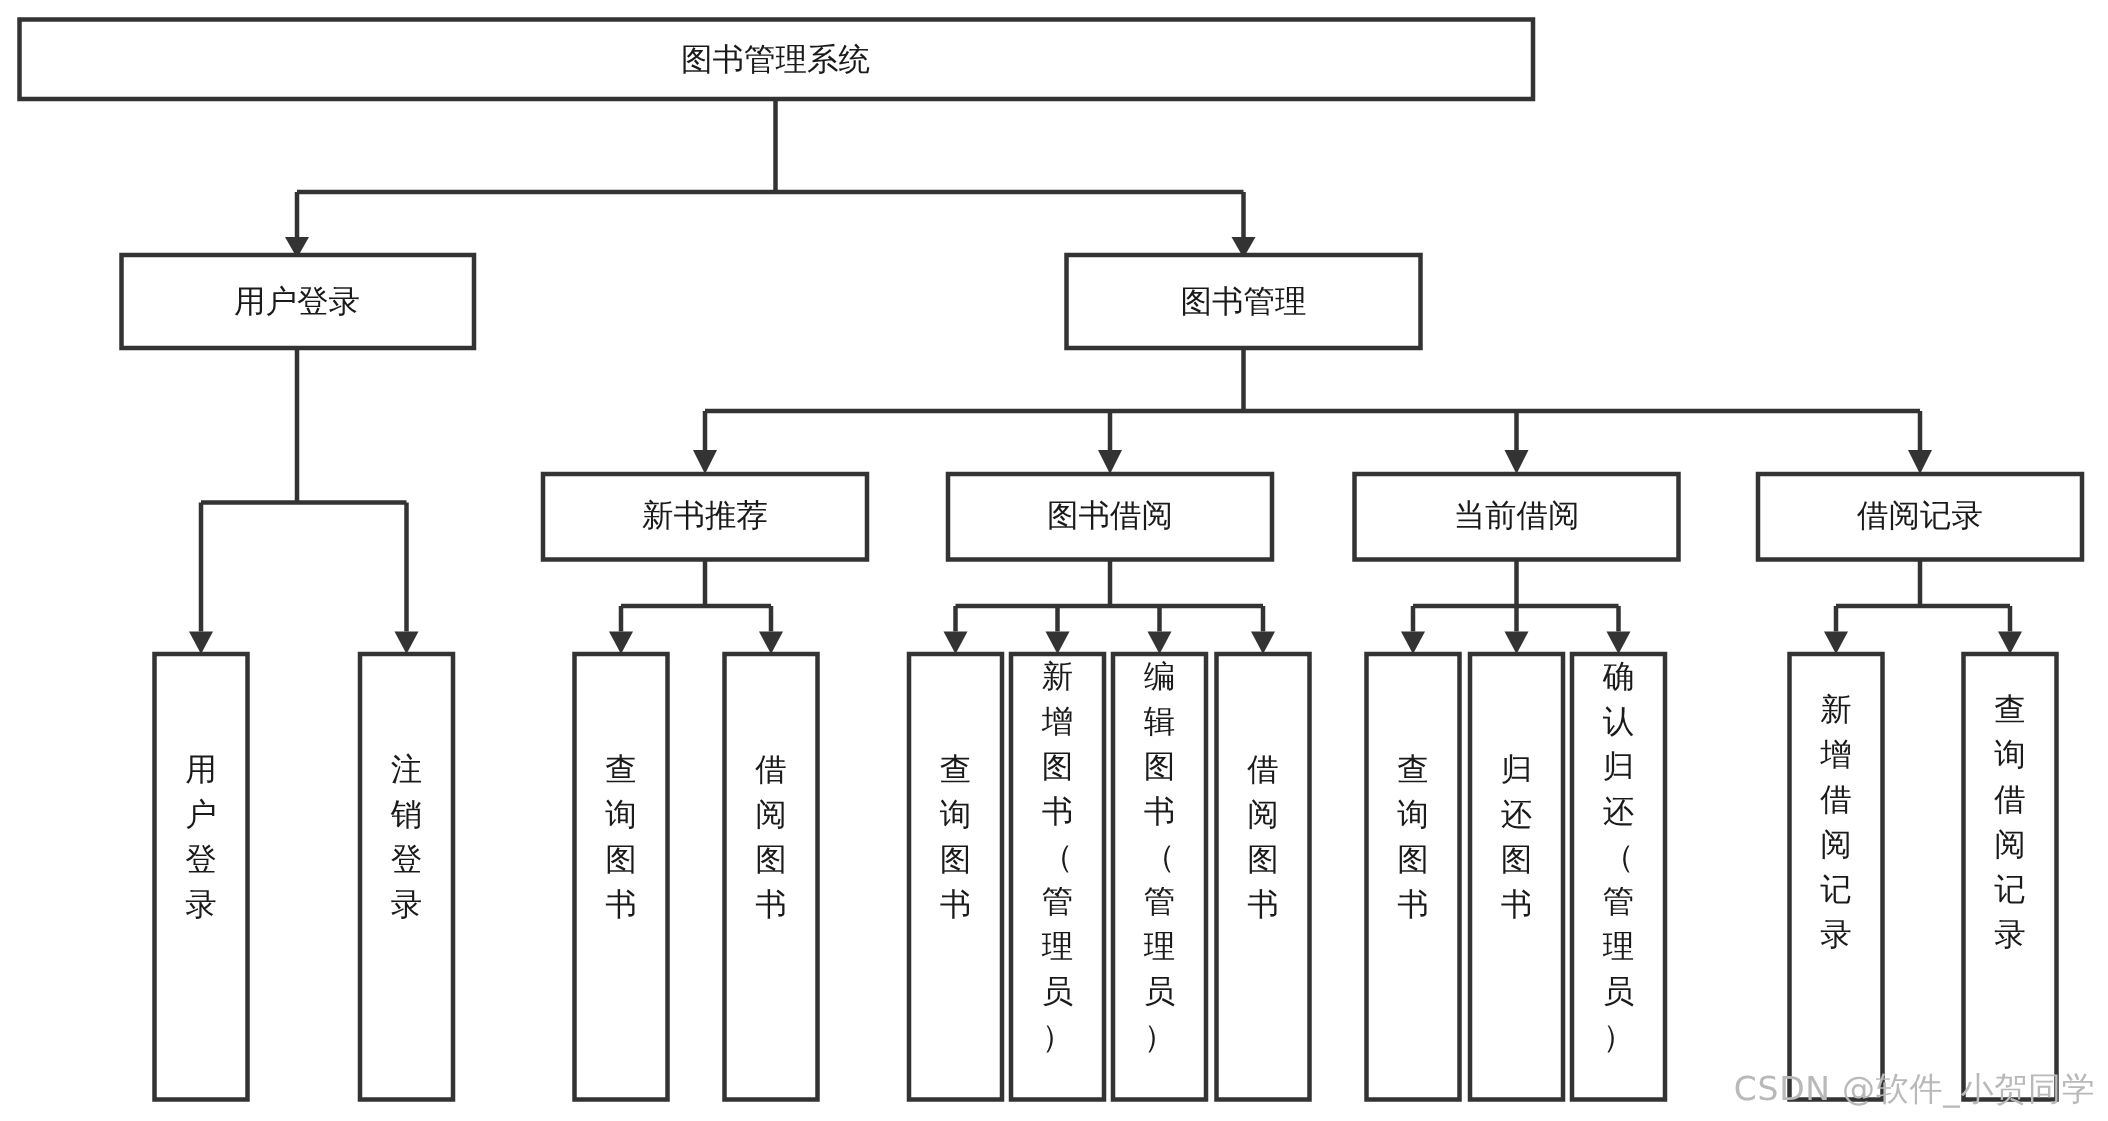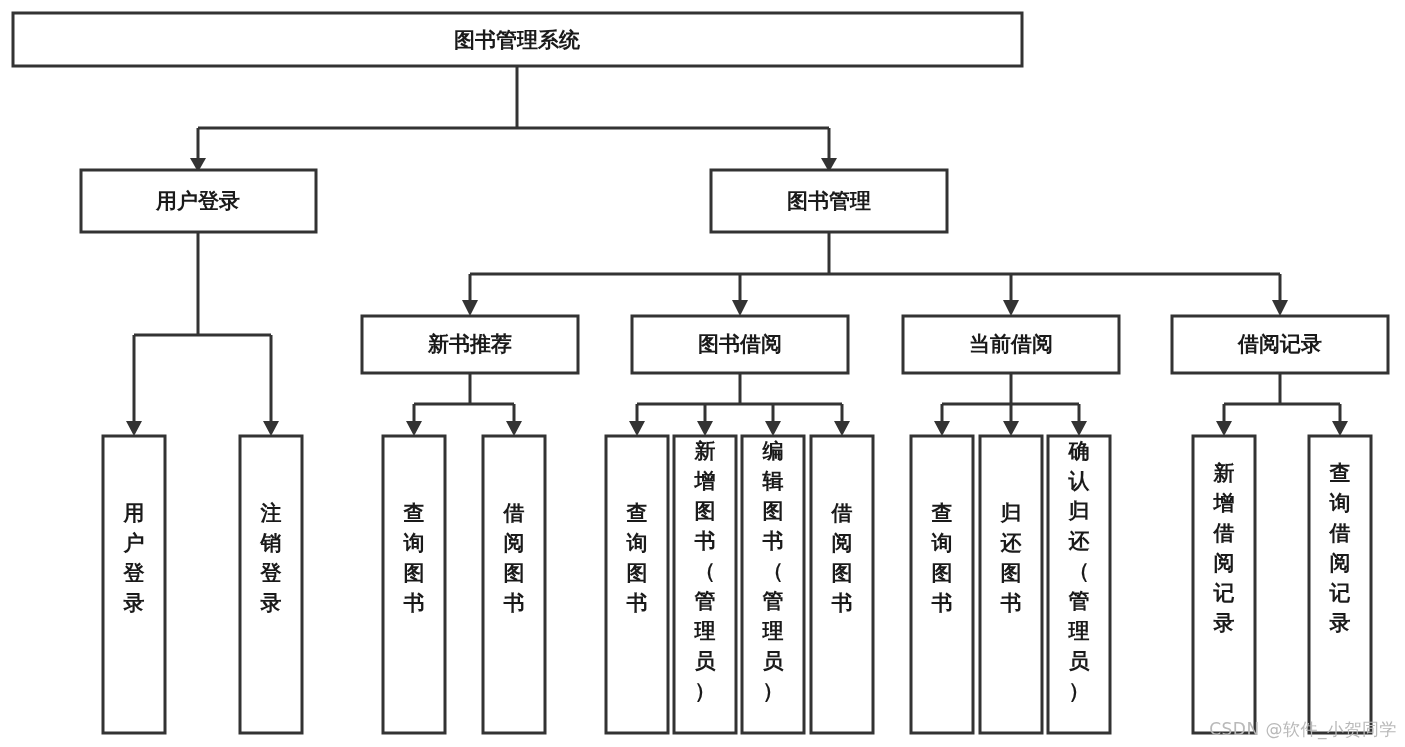--- a/index.html
+++ b/index.html
@@ -1,39 +1,39 @@
 <!DOCTYPE html>
 <html><head>
 <meta charset="utf-8">
 <style>
   html,body{margin:0;padding:0;background:#ffffff;}
   body{
     width:1405px;height:747px;
     font-family:"DejaVu Sans","Liberation Sans",sans-serif;
     overflow:hidden;position:relative;
   }
-  #chart-root{position:absolute;left:0;top:0;width:1405px;height:747px;font-weight:bold;}
+  #chart-root{position:absolute;left:0;top:0;width:1405px;height:747px;}
   svg{display:block;}
   .box-rect{fill:#ffffff;stroke:#333333;stroke-width:3;}
   .conn{stroke:#333333;stroke-width:3;fill:none;}
   .arrow-head{fill:#333333;}
   .node-label{
     font-family:"DejaVu Sans","Liberation Sans",sans-serif;
     font-size:21px;fill:#1a1a1a;
     text-anchor:middle;dominant-baseline:middle;
   }
   .leaf-label{
     font-family:"DejaVu Sans","Liberation Sans",sans-serif;
     font-size:21px;fill:#1a1a1a;
     text-anchor:middle;
   }
   .watermark{
     position:absolute;right:8px;bottom:6px;
     font-family:"DejaVu Sans","Liberation Sans",sans-serif;
-    font-size:17px;color:#b9b9b9;white-space:nowrap;
+    font-size:22px;color:#b9b9b9;white-space:nowrap;
     letter-spacing:0.5px;
   }
 </style>
 </head>
 <body>
 
 <div id="chart-root">
 <svg width="1405" height="747" viewBox="0 0 1405 747" xmlns="http://www.w3.org/2000/svg">
 
   <g>

